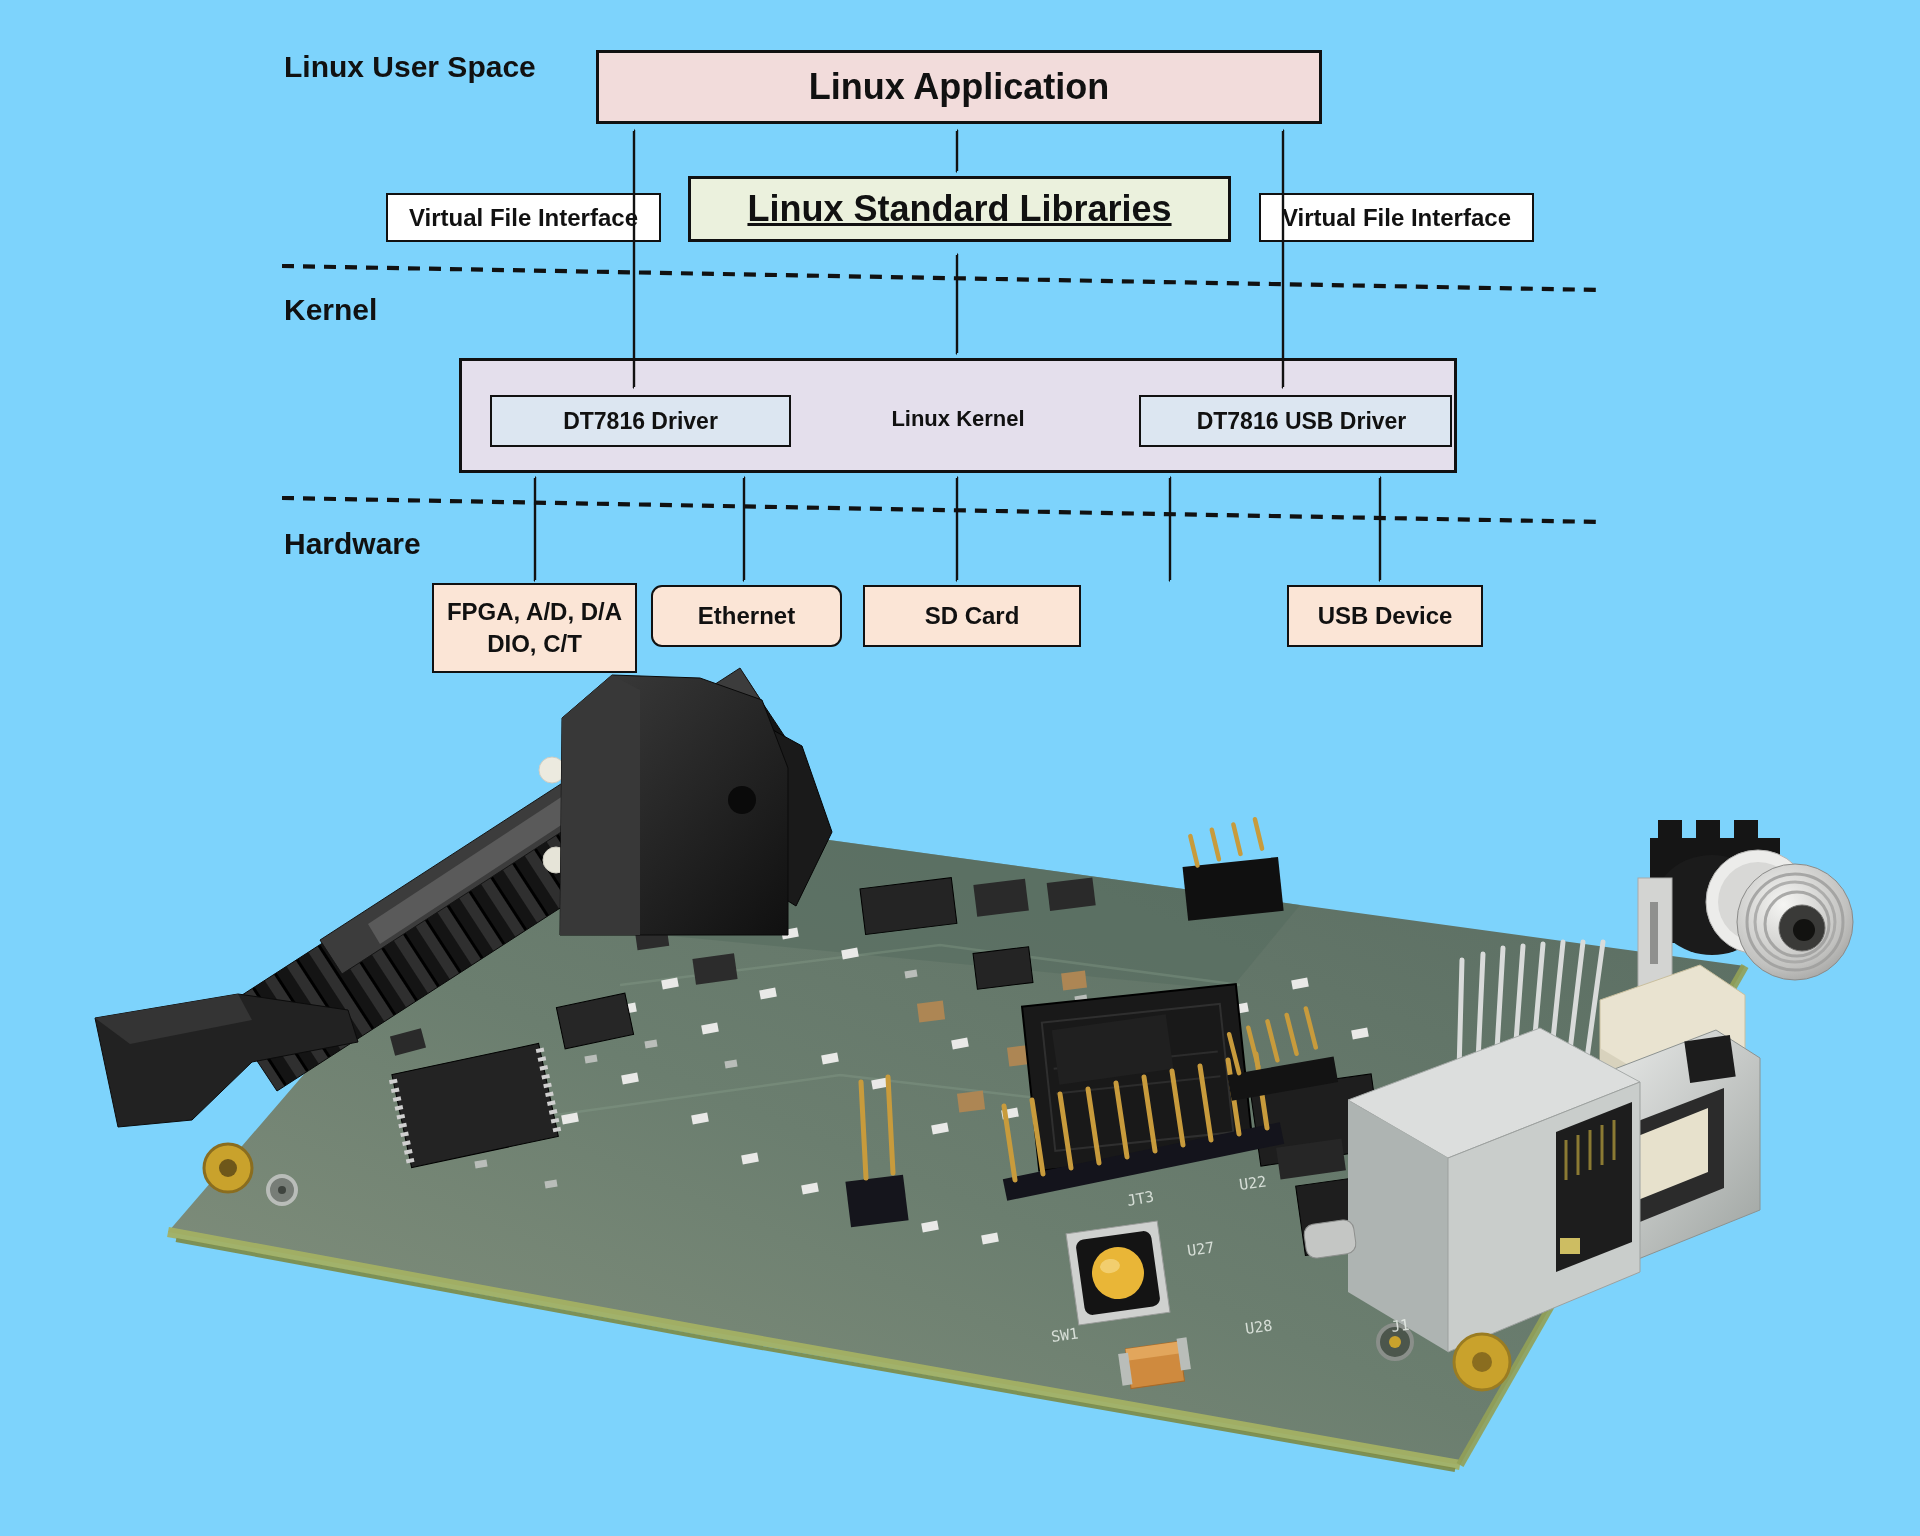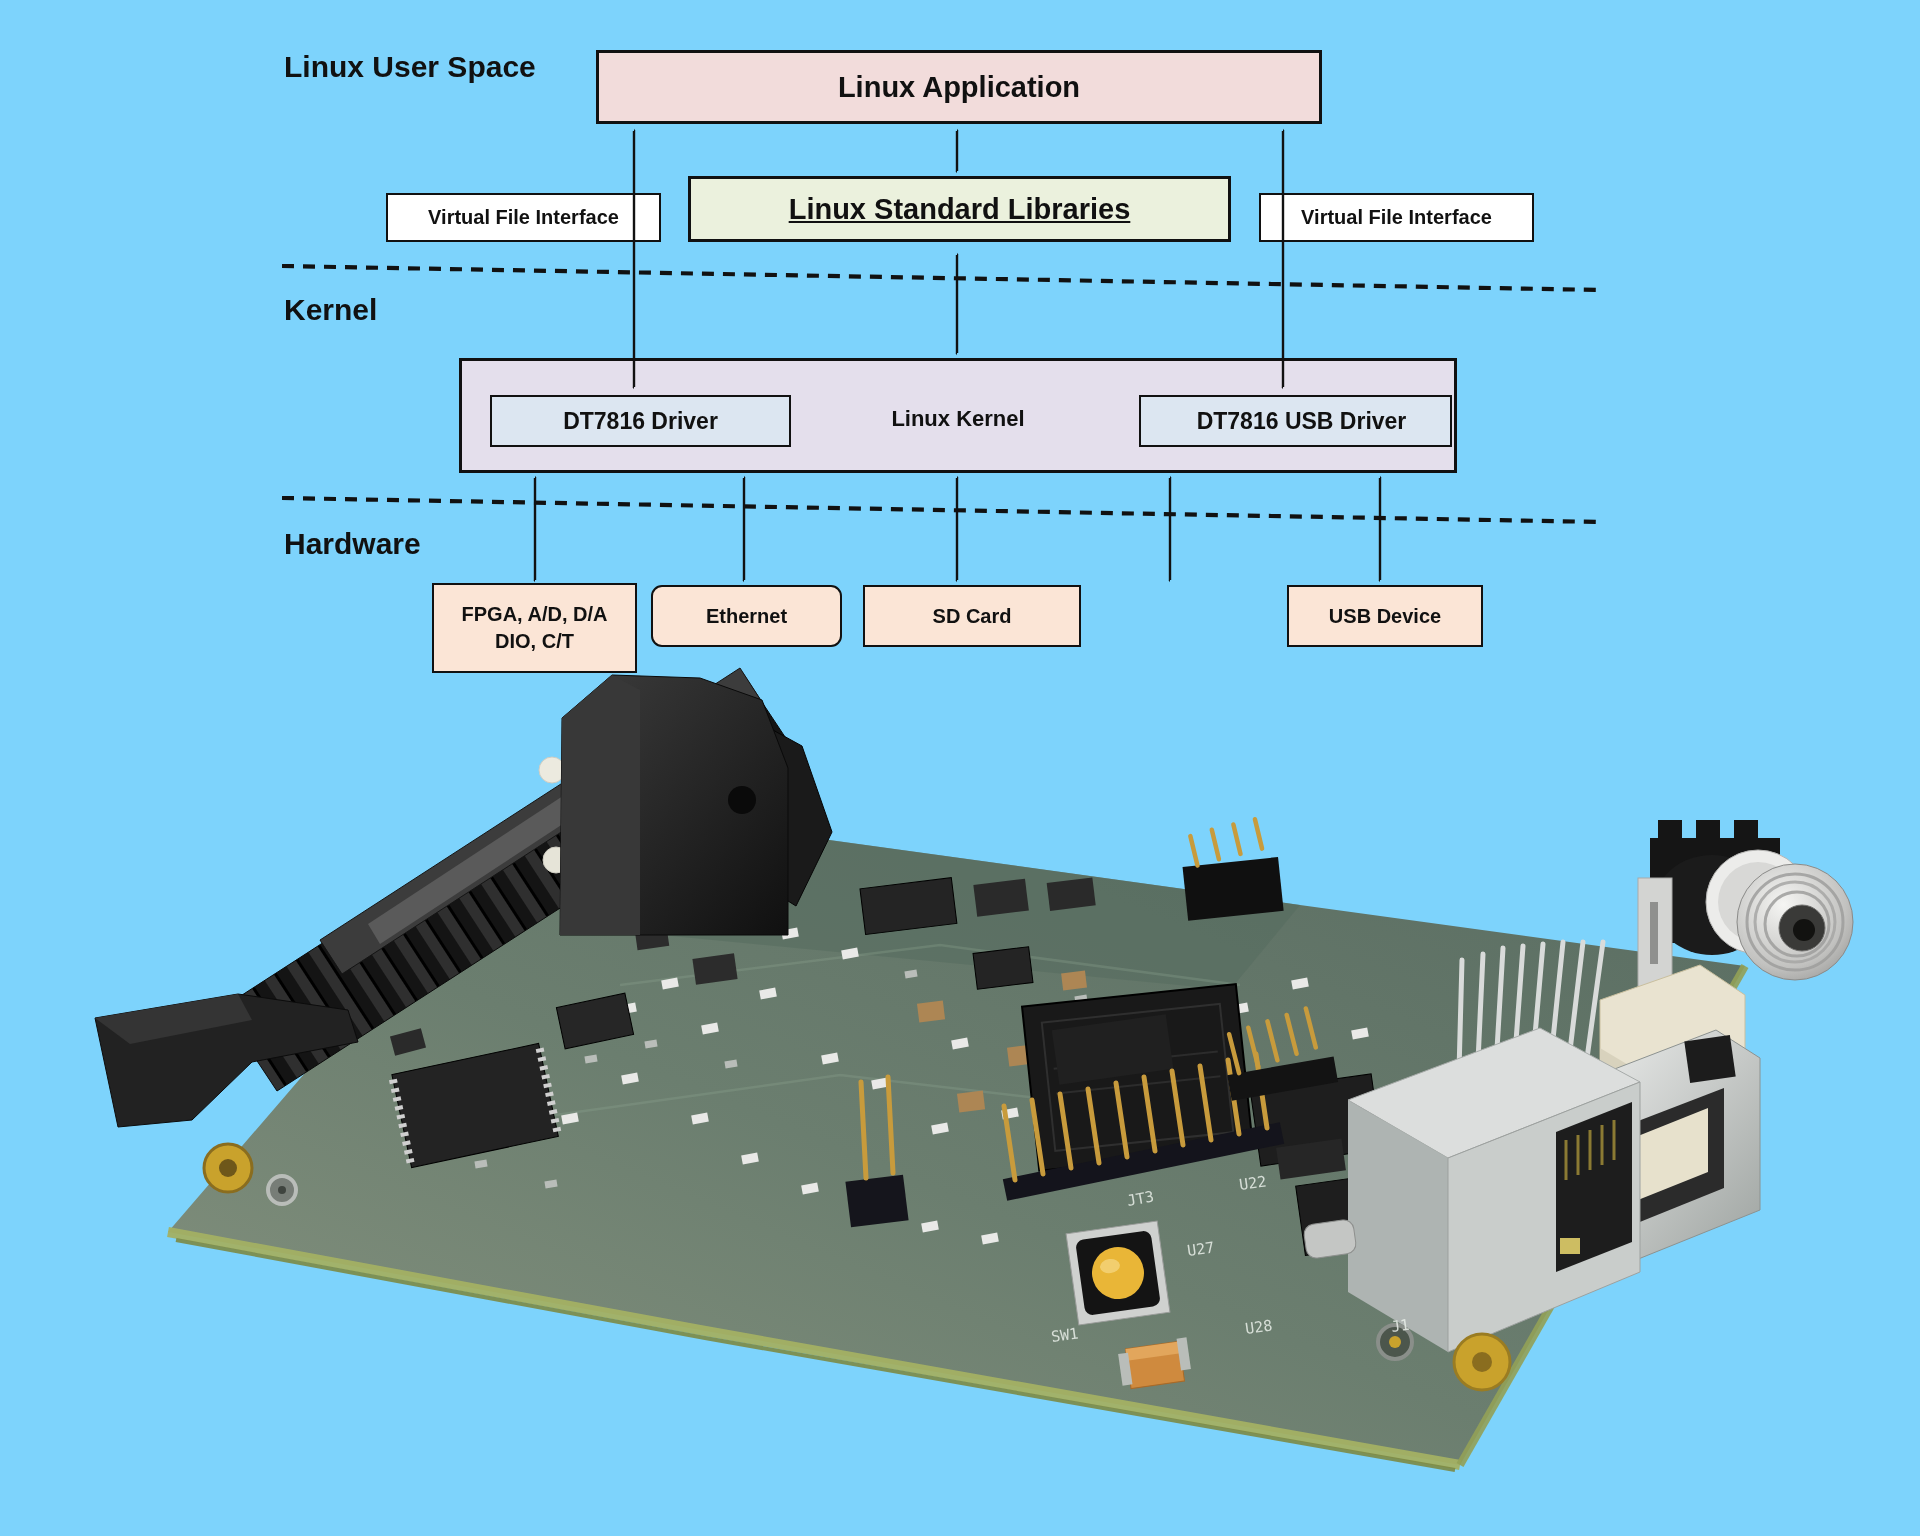--- a/index.html
+++ b/index.html
@@ -2,22 +2,22 @@
 <html style="--app_box: #f2dcdb; --libs_box: #ebf1dd; --vfi_box: #ffffff; --kernel_box: #e4dfec; --driver_box: #dce6f1; --hw_box: #fbe5d6; --line: #111111; --text: #111111; --board_green: #697c6e; --board_light: #7e8e7c; --board_edge: #a3b063; --connector_black: #1c1c1c; --metal: #c9cccb; --gold: #c89b3c; --button_yellow: #e9b637;"><head>
 <meta charset="utf-8">
 <style>
   html,body{margin:0;padding:0;background:#ffffff;}
   .stage{position:relative;width:1920px;height:1536px;background:#7dd3fc;overflow:hidden;
          font-family:"Liberation Sans", sans-serif;color:var(--text);}
   .lbl{position:absolute;font-weight:bold;font-size:30px;color:var(--text);white-space:nowrap;}
   .dbox{position:absolute;box-sizing:border-box;border:3px solid var(--line);
         display:flex;align-items:center;justify-content:center;text-align:center;
         font-weight:bold;color:var(--text);}
-  .big{font-size:29px;}
-  .small{font-size:20px;border-width:2.5px;}
+  .big{font-size:36px;}
+  .small{font-size:24px;border-width:2.5px;}
   .pre{white-space:pre-line;line-height:1.35;}
   .app{left:596px;top:50px;width:726px;height:74px;background:var(--app_box);}
   .vfiL{left:386px;top:193px;width:275px;height:49px;background:var(--vfi_box);}
   .libs{left:688px;top:176px;width:543px;height:66px;background:var(--libs_box);text-decoration:underline;}
   .vfiR{left:1259px;top:193px;width:275px;height:49px;background:var(--vfi_box);}
   .kern{left:459px;top:358px;width:998px;height:115px;background:var(--kernel_box);}
   .drv{position:absolute;left:28px;top:34px;width:297px;height:48px;background:var(--driver_box);
        border:2.5px solid var(--line);display:flex;align-items:center;justify-content:center;
        font-size:23px;font-weight:bold;}
   .usbdrv{left:677px;padding-left:12px;}

